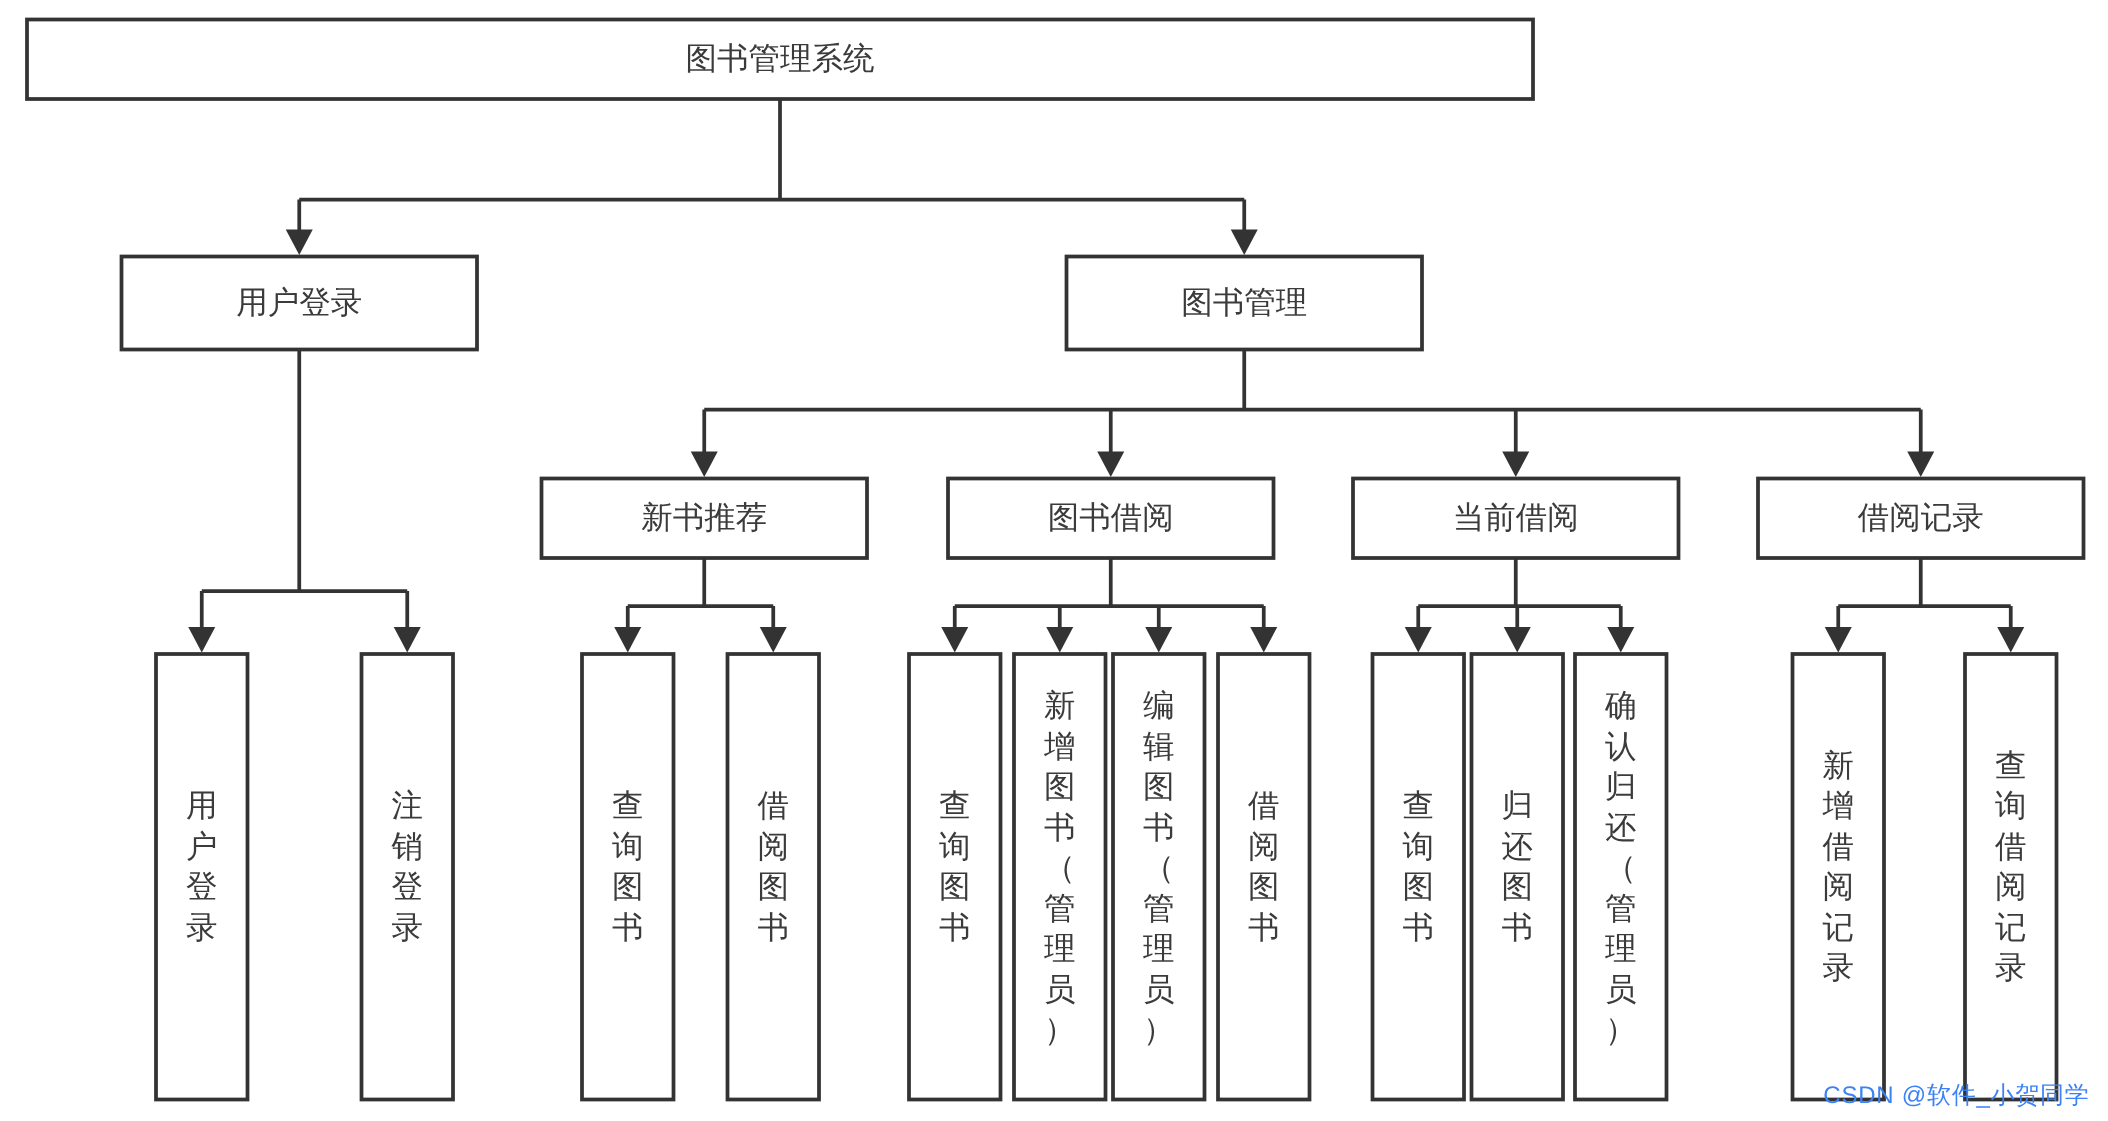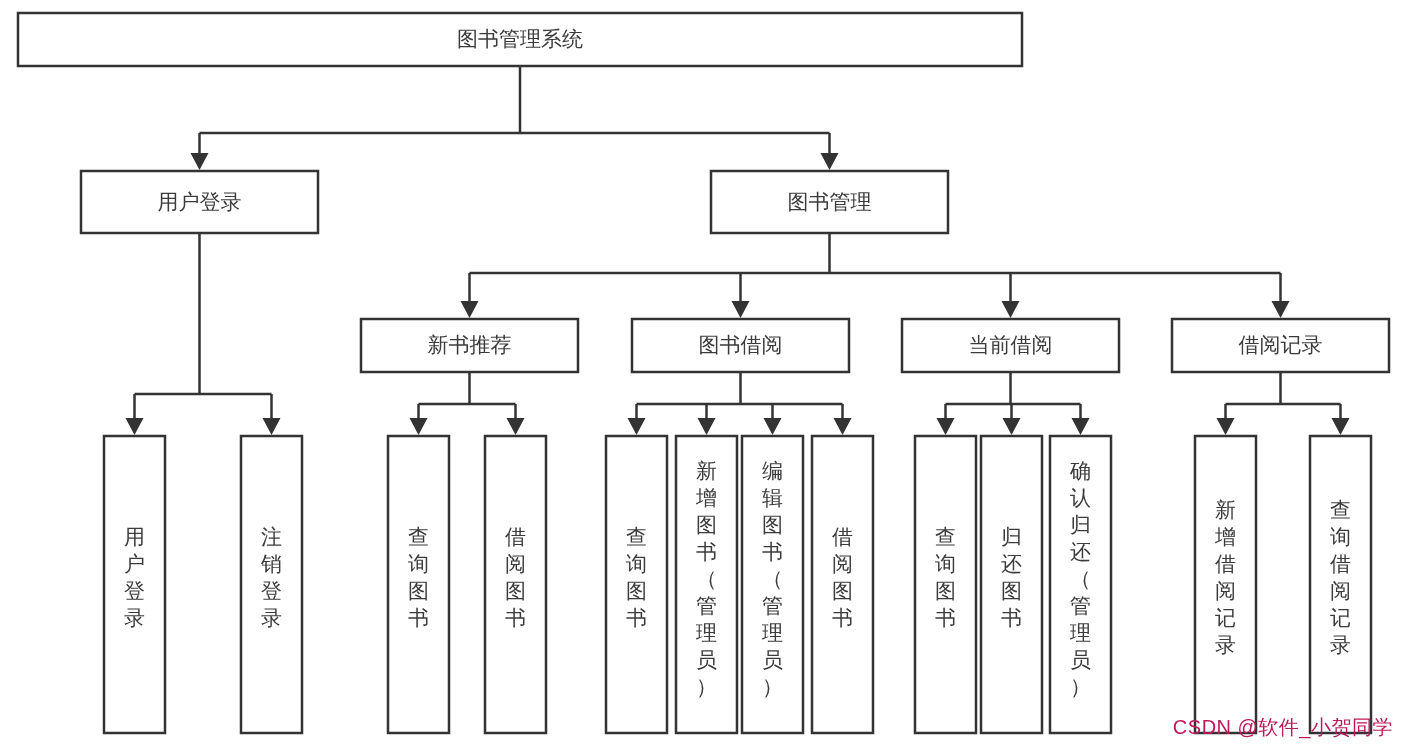--- a/index.html
+++ b/index.html
@@ -46,22 +46,22 @@
   }
   .arrow-head {
     fill: #333333;
     stroke: none;
   }
   .watermark {
     position: absolute;
     right: 12px;
     bottom: 6px;
     font-family: "Liberation Sans", "DejaVu Sans", sans-serif;
-    font-size: 20px;
-    color: #be185d;
+    font-size: 16px;
+    color: #3b82f6;
     white-space: nowrap;
     letter-spacing: 0.5px;
   }
 </style>
 </head>
 <body>
 
 <svg id="diagram" viewBox="0 0 1405 747">
   <g id="connector-layer">
       <g>

